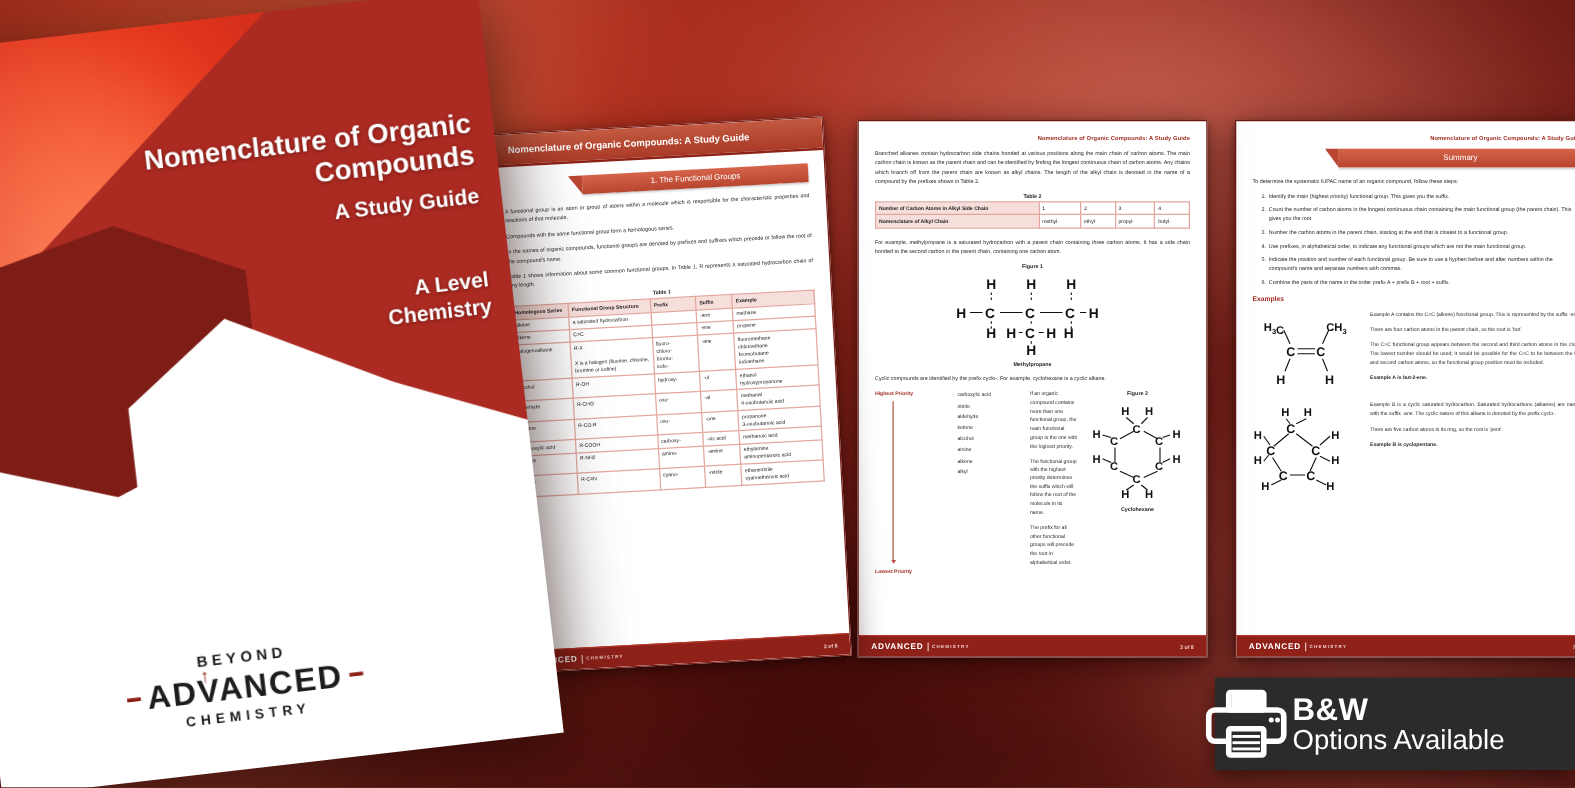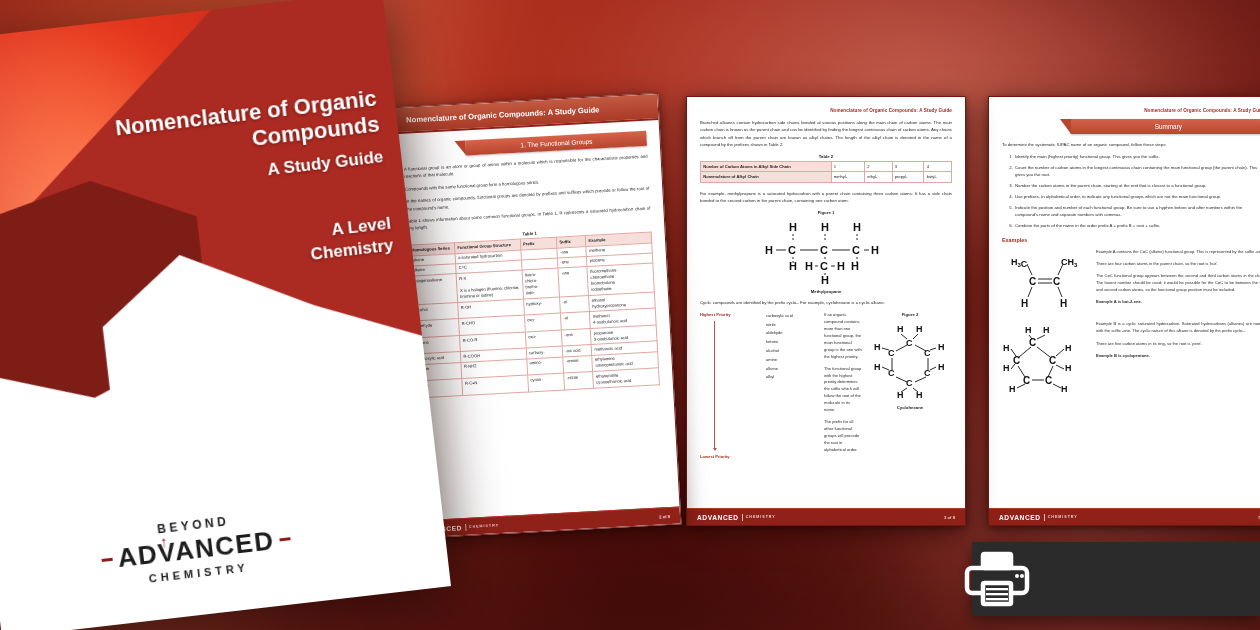--- a/index.html
+++ b/index.html
@@ -696,15 +696,19 @@
       </g>
       <g fill="#fff">
         <rect x="21" y="6" width="24" height="12" rx="1"></rect>
         <circle cx="53" cy="26" r="2"></circle>
         <circle cx="58" cy="26" r="2"></circle>
         <rect x="22" y="38" width="22" height="2.3"></rect>
         <rect x="22" y="43" width="22" height="2.3"></rect>
         <rect x="22" y="48" width="22" height="2.3"></rect>
       </g>
     </svg>
+    <div class="bw-text">
+      <div class="bw-1">B&amp;W</div>
+      <div class="bw-2">Options Available</div>
+    </div>
   </div>
 
 </div>
 
 </body></html>

